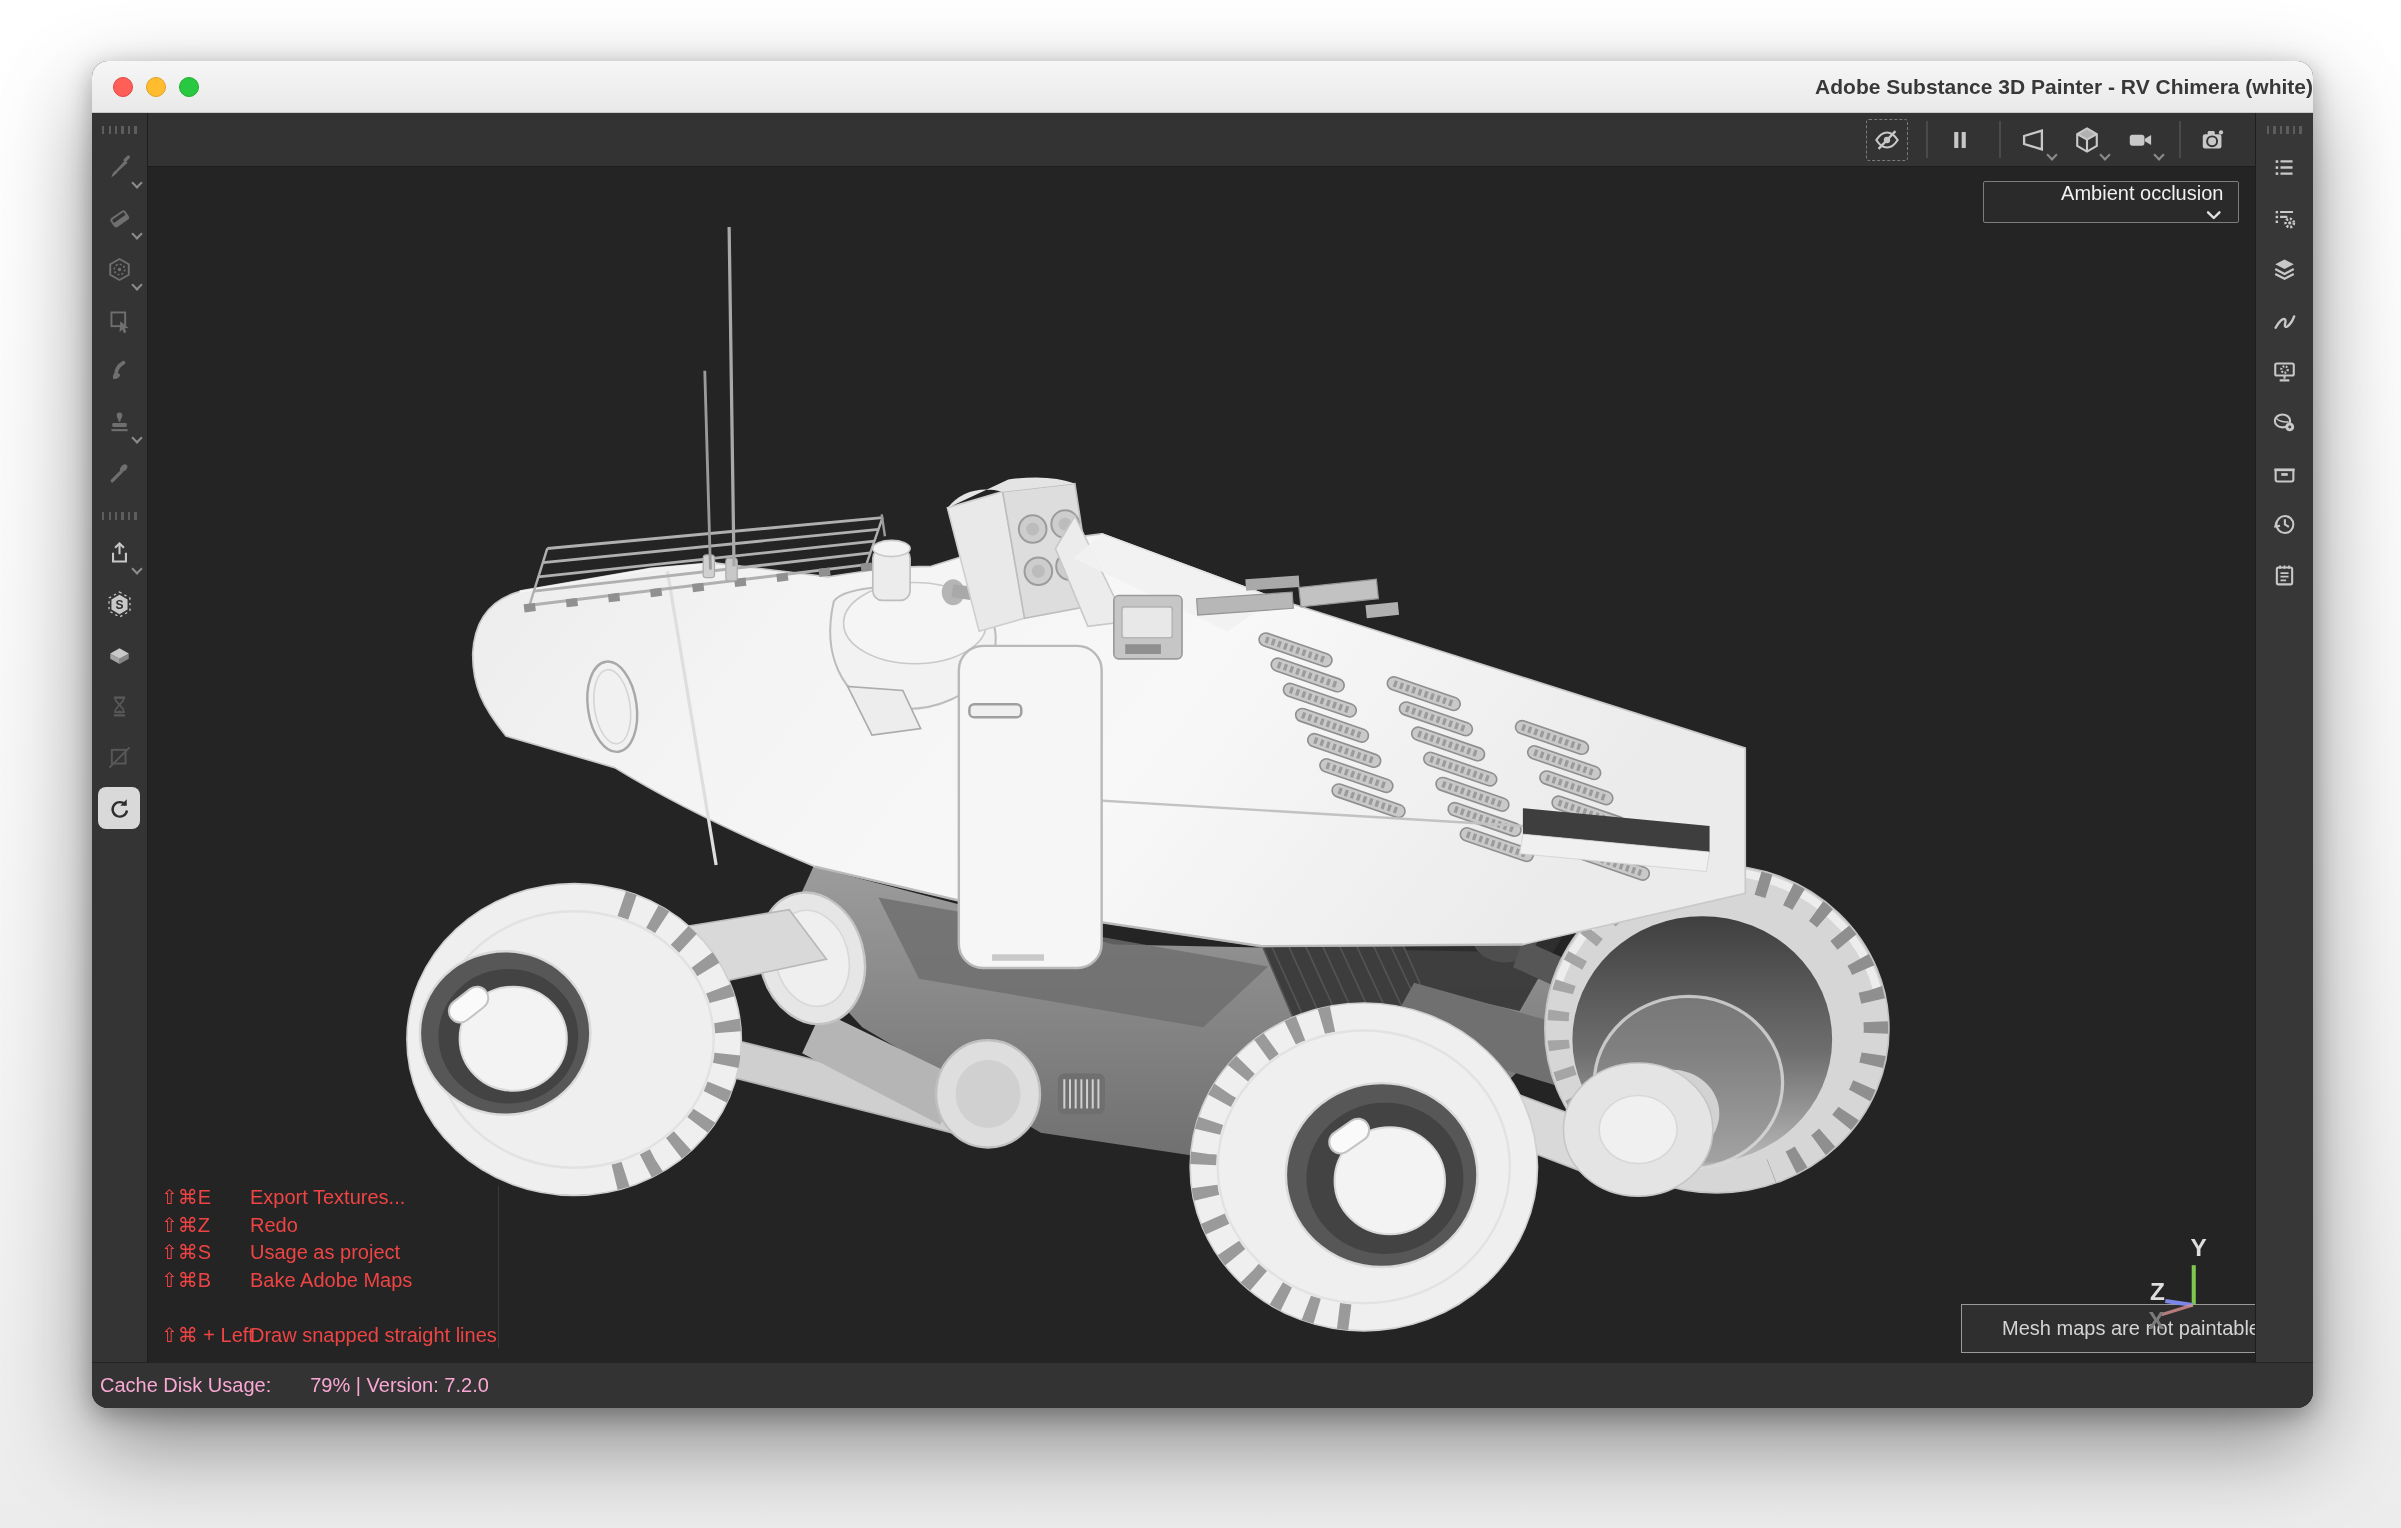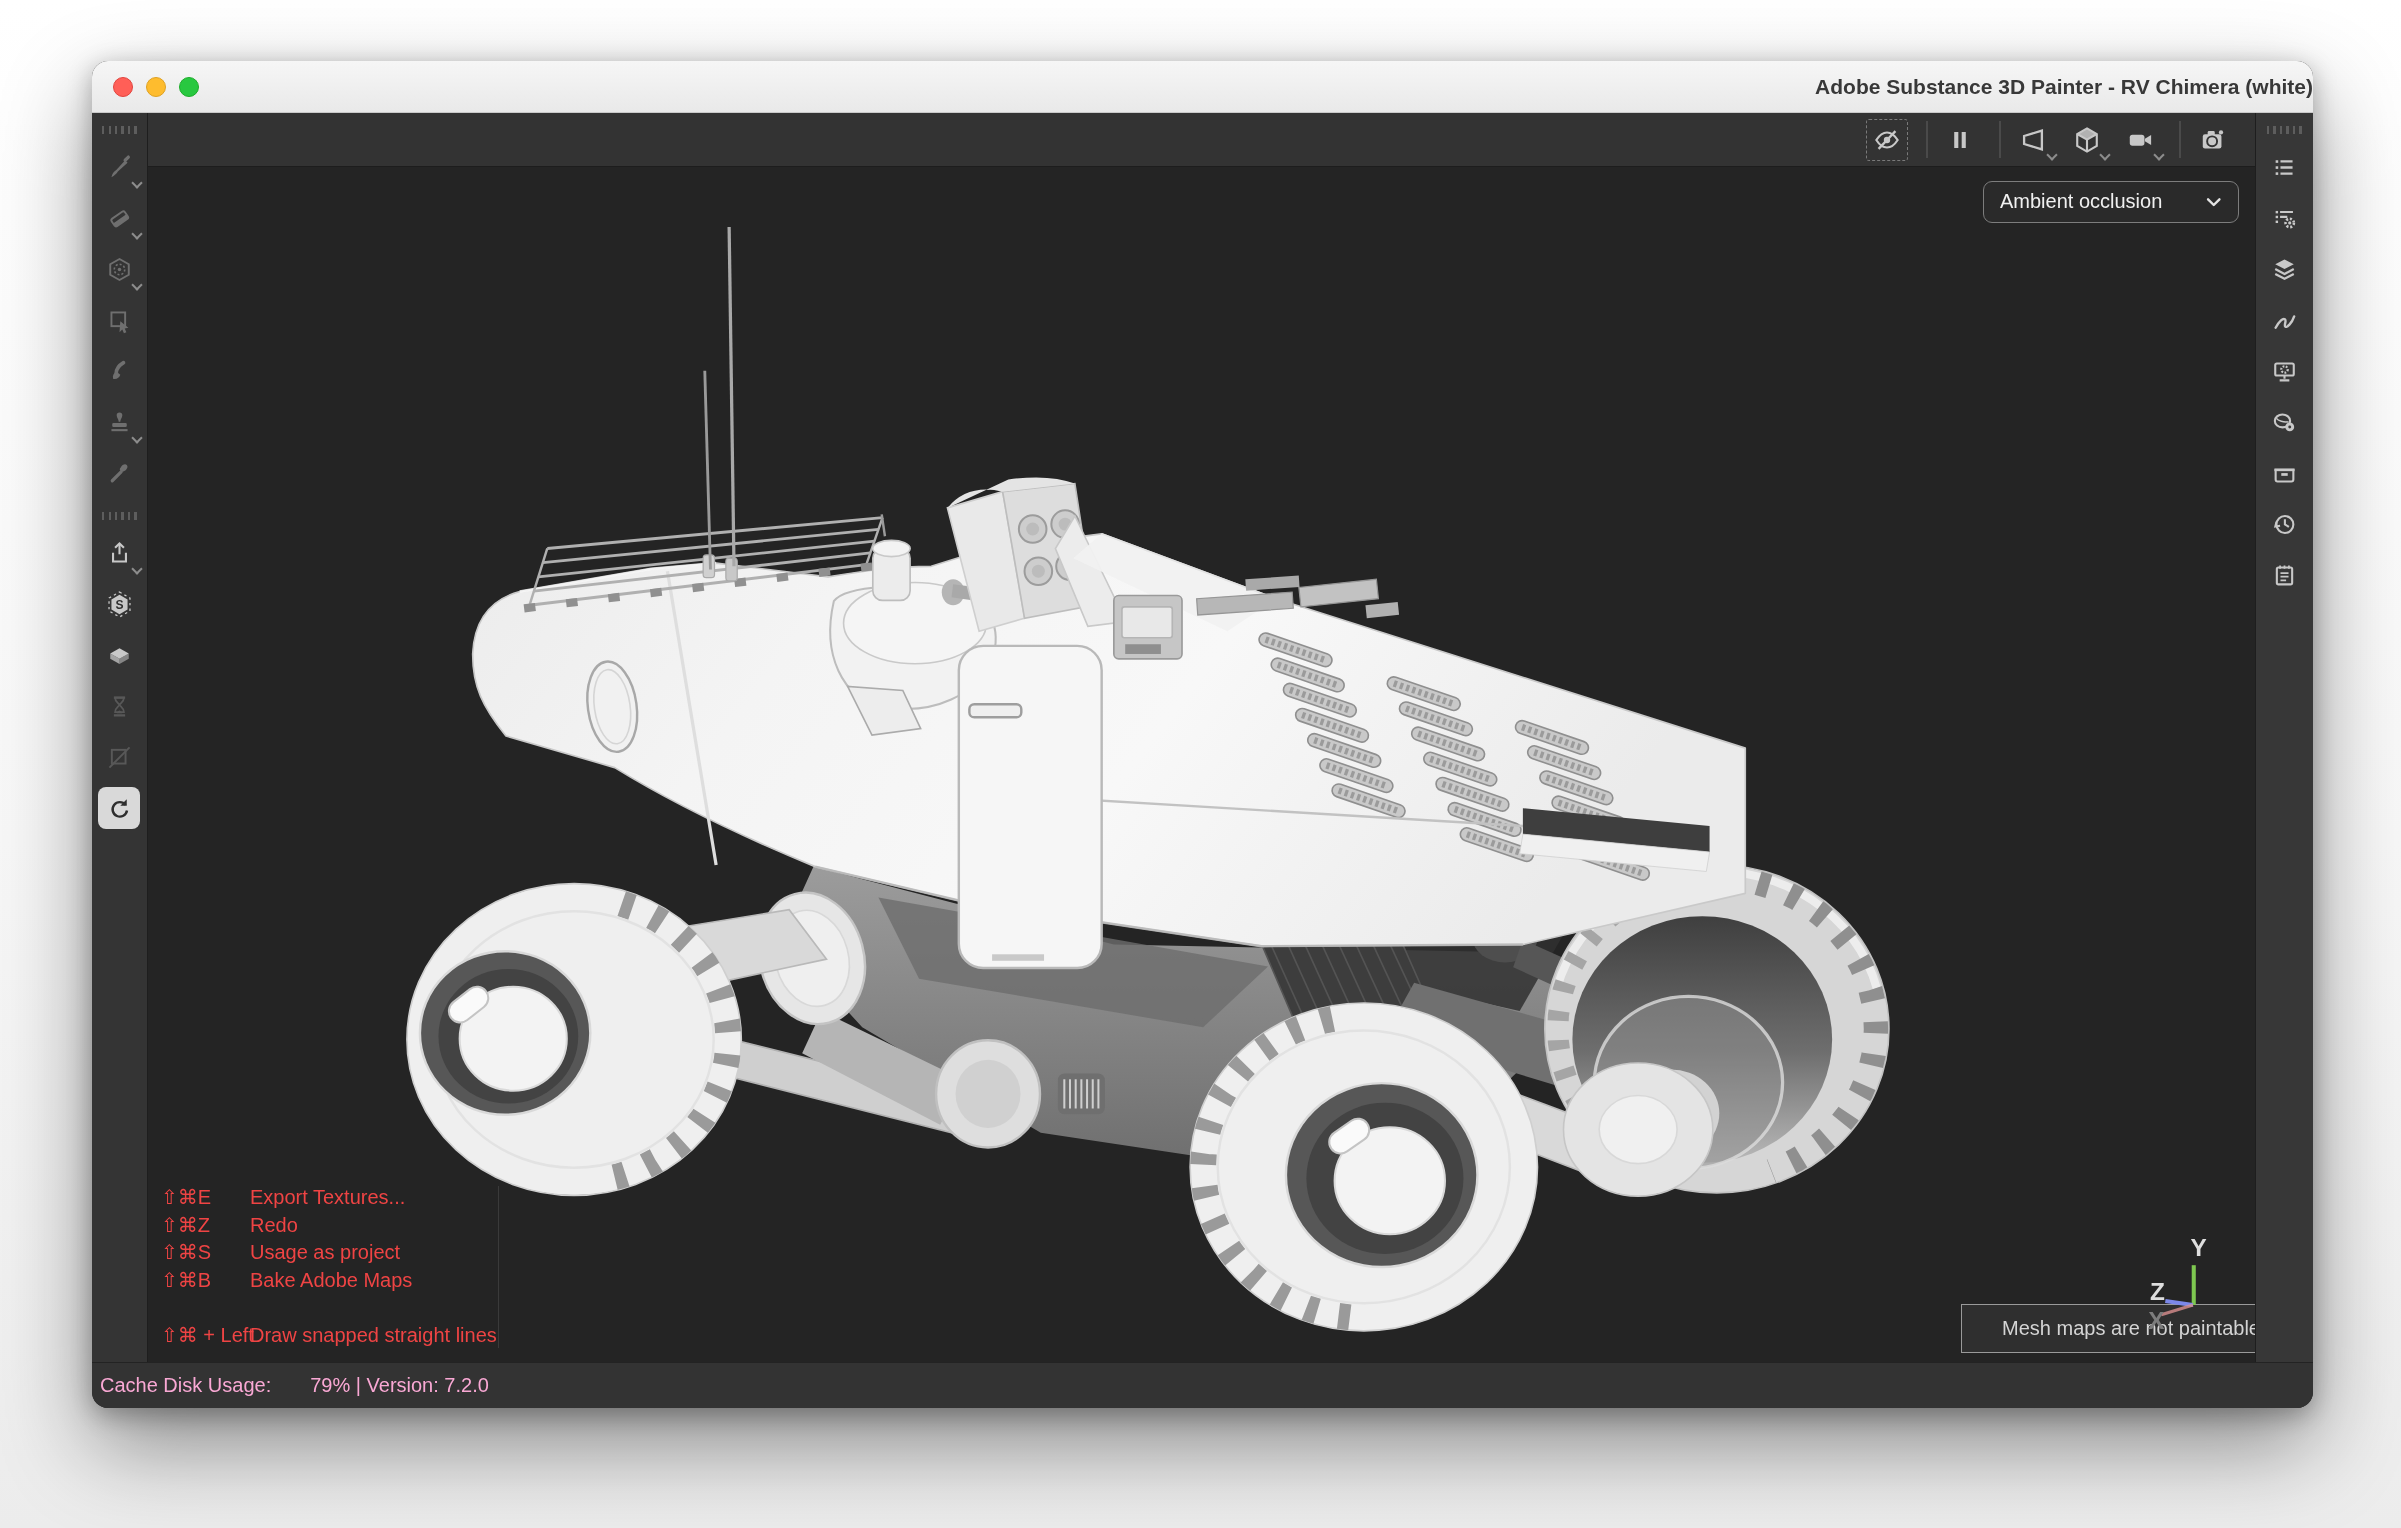--- a/index.html
+++ b/index.html
@@ -34,22 +34,22 @@
   .center{flex:1;display:flex;flex-direction:column;min-width:0;}
   .topbar{height:54px;background:#333333;border-bottom:1.6px solid #1d1d1d;display:flex;align-items:center;justify-content:flex-end;padding-right:21px;flex:none;}
   .vtool{width:42px;height:42px;margin-left:11.4px;display:flex;align-items:center;justify-content:center;color:#c8c8c8;position:relative;cursor:pointer;}
   .vtool svg{width:32px;height:32px;}
   .vtool.boxed{border:1.6px dashed #7a7a7a;border-radius:3.2px;}
   .vtool .chev{right:-1.6px;bottom:1.6px;}
   .vsep{width:1.6px;height:37px;background:#4a4a4a;margin-left:18px;}
   .viewport{position:relative;flex:1;background:#242424;overflow:hidden;}
   #rover{position:absolute;inset:0;}
   
-  .dropdown{position:absolute;top:13.8px;right:16px;width:256px;height:42px;background:#2a2a2a;border:1.6px solid #7d7d7d;border-radius:9px;
-            display:flex;align-items:center;justify-content:space-between;padding:0 14.6px 0 16px;cursor:pointer;}
+  .dropdown{position:absolute;top:13.8px;right:16px;width:256px;height:42px;background:#2a2a2a;border:1.6px solid #7d7d7d;border-radius:2px;
+            display:flex;align-items:flex-end;justify-content:space-between;padding:0 14.6px 0 16px;cursor:pointer;flex-direction:column;}
   .dropdown .lbl{color:#f0f0f0;font-size:20px;}
   .dropdown svg{width:19.5px;height:19.5px;flex:none;}
   
   .shortcuts{position:absolute;left:13px;top:1017px;color:#ef4444;font-size:20px;line-height:27.6px;}
   .sc-row{white-space:nowrap;}
   .sc-row.gap{margin-top:27.6px;}
   .sc-keys{display:inline-block;width:89px;}
   .sc-divider{position:absolute;left:350px;top:1019px;width:0.8px;height:162px;background:#3a3a3a;}
   
   .tooltip{position:absolute;left:1813px;top:1137px;width:340px;height:49px;background:#2f2f2f;border:1.6px solid #9a9a9a;

